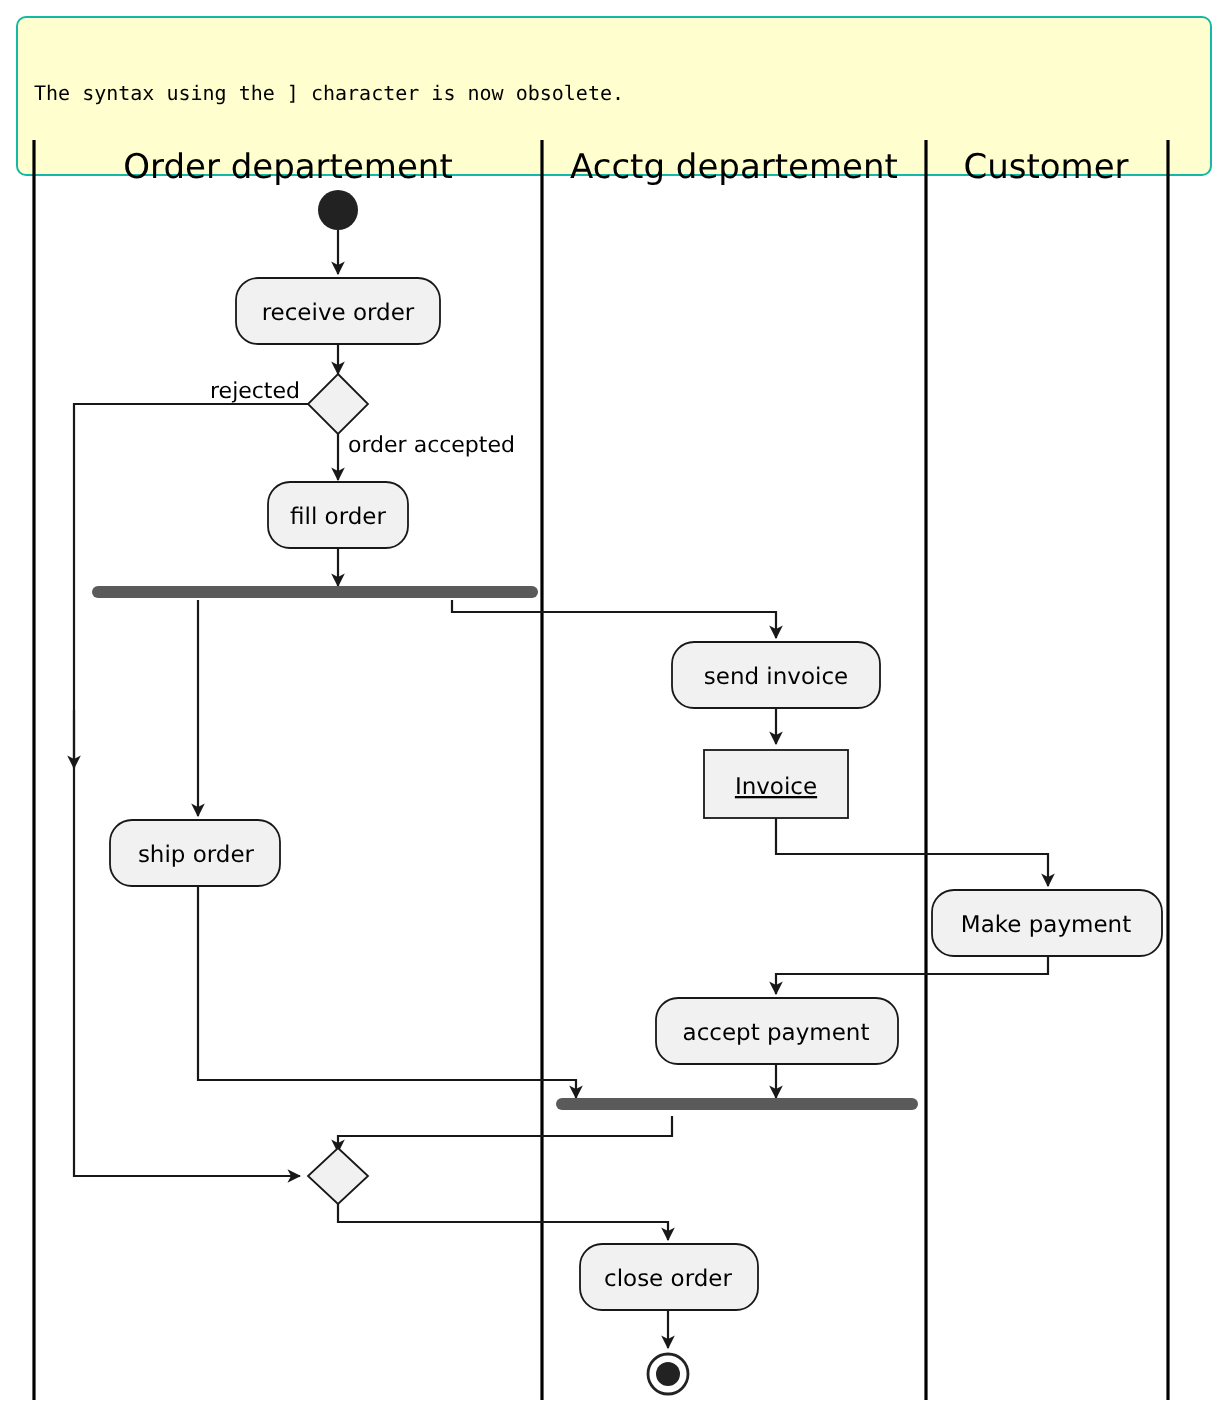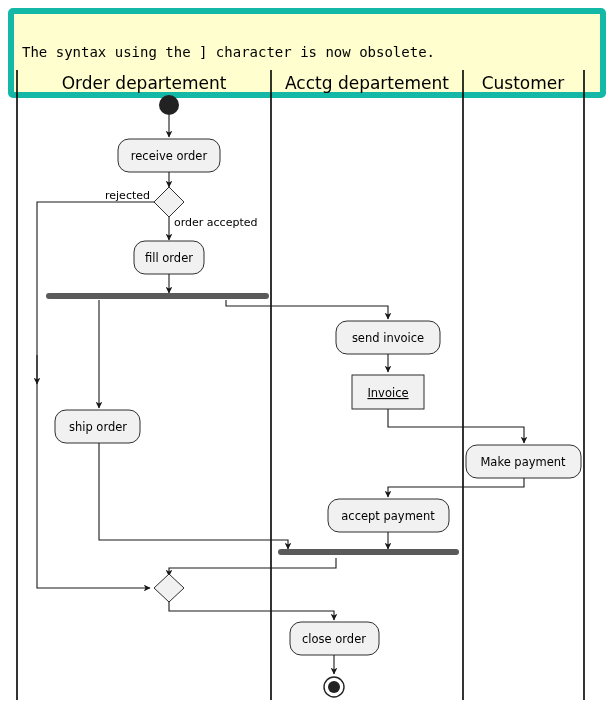--- a/index.html
+++ b/index.html
@@ -21,25 +21,25 @@
     background: #ffffff;
   }
   
   #warning-banner {
     position: absolute;
     left: 8px;
     top: 8px;
     width: 598px;
     box-sizing: border-box;
     background: #FEFECE;
-    border: 6px solid #14b8a6;
+    border: 1px solid #14b8a6;
     border-radius: 5px;
     padding: 6px 8px 7px 8px;
     font-family: "DejaVu Sans Mono", monospace;
-    font-size: 14px;
+    font-size: 10px;
     line-height: 13px;
     color: #000000;
     white-space: pre;
   }
   #warning-banner div { white-space: pre; }
   
   #diagram-svg {
     position: absolute;
     left: 0;
     top: 0;

